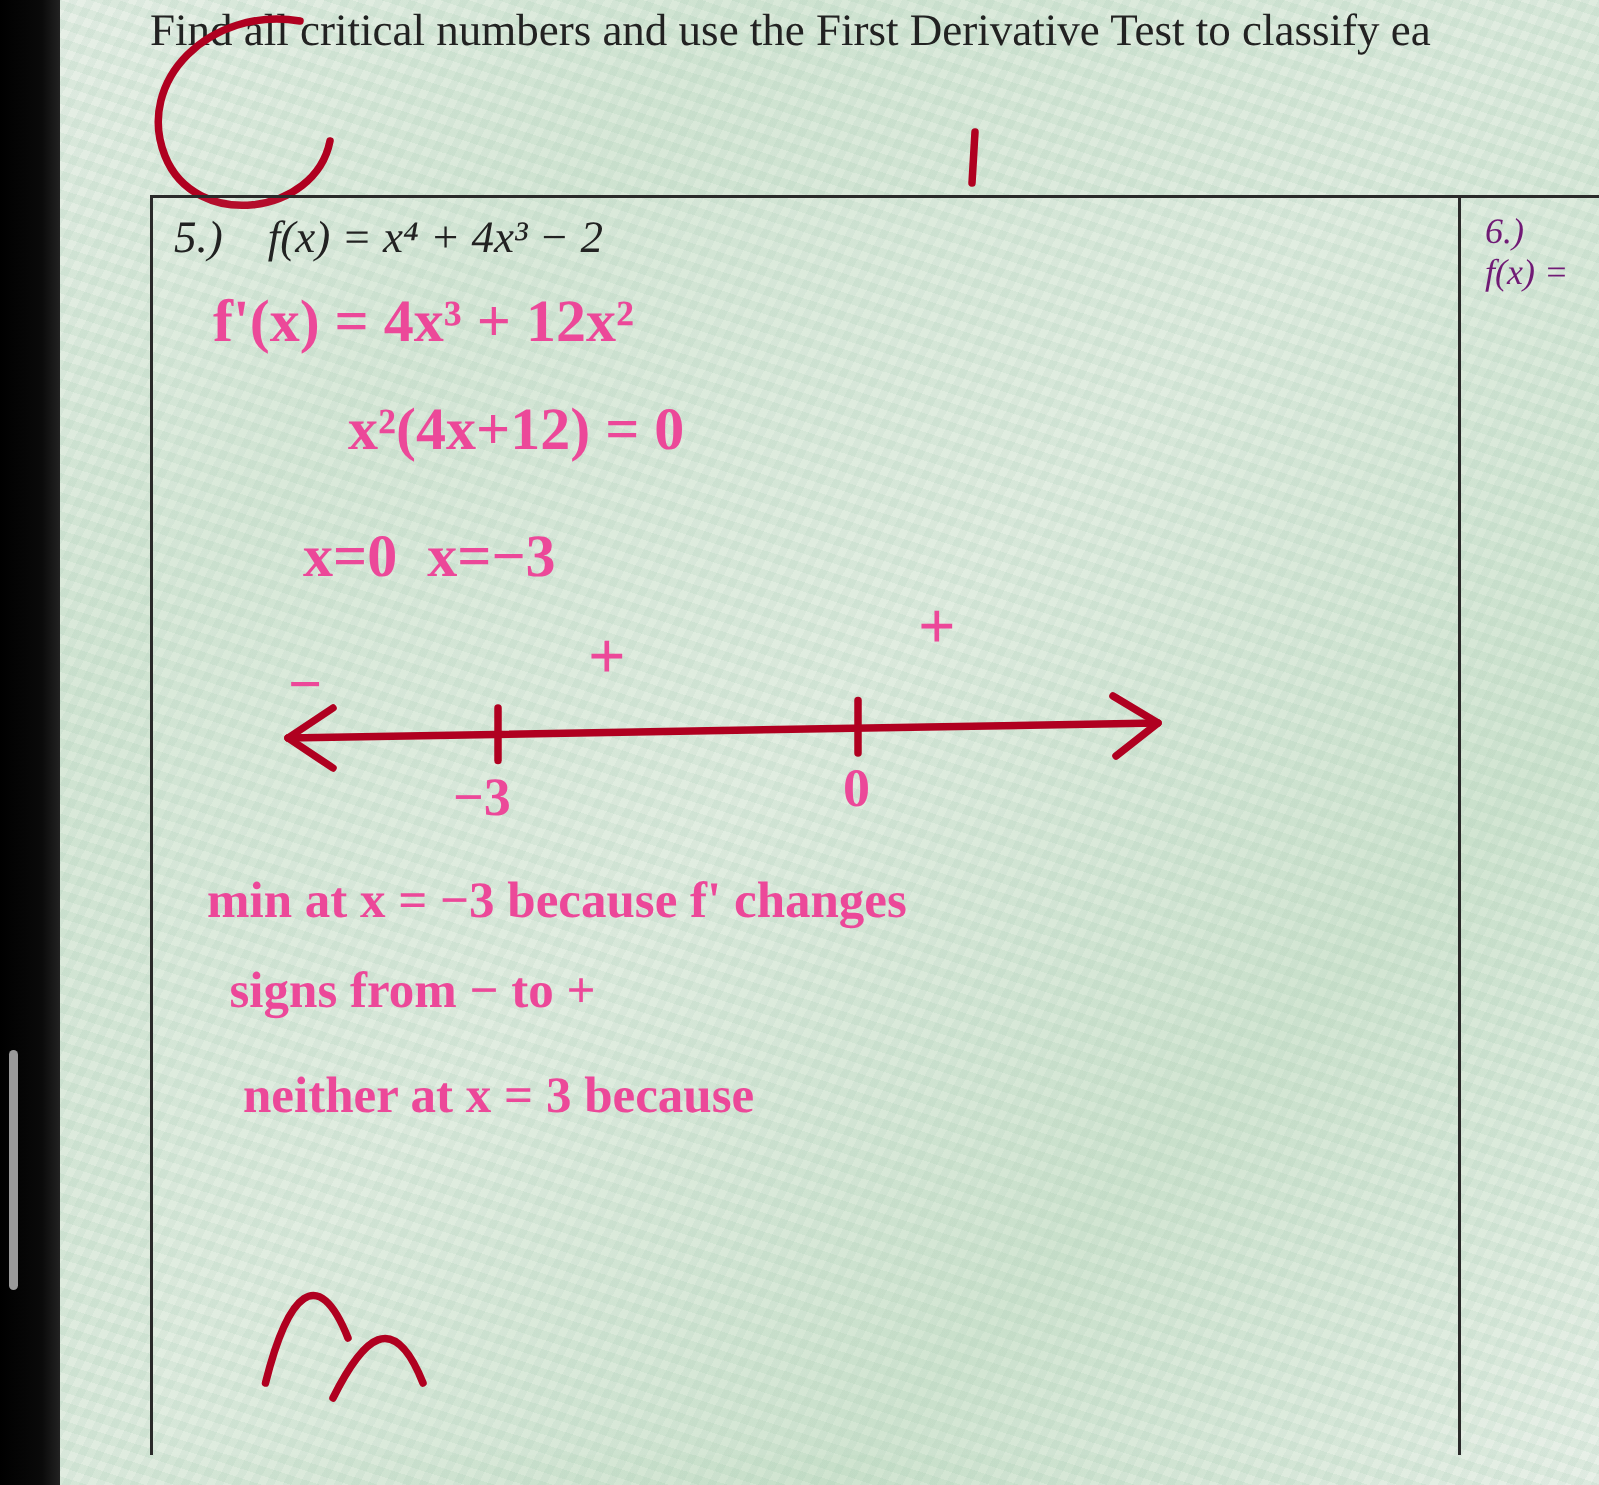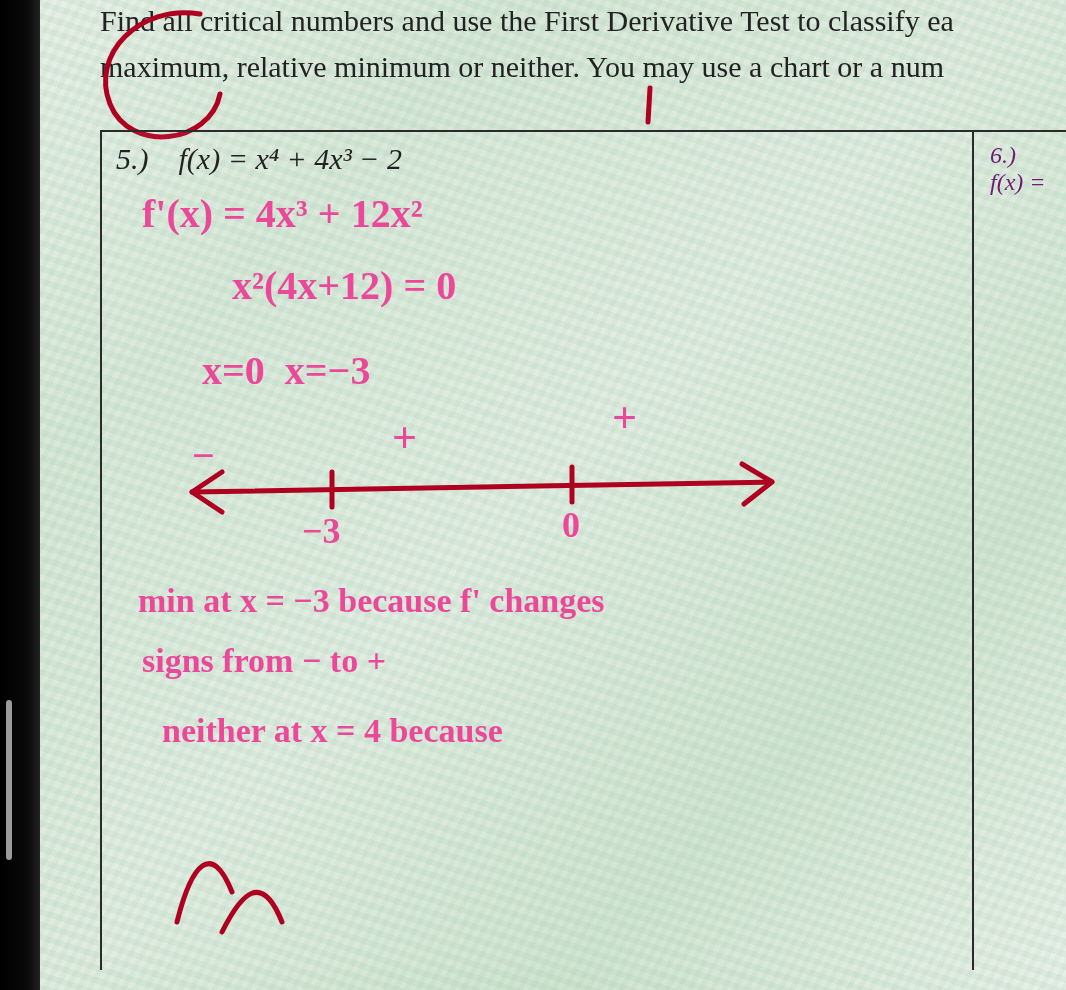--- a/index.html
+++ b/index.html
@@ -70,21 +70,20 @@
 <body>
 
 <div class="moire"></div>
 <div class="left-bezel"></div>
 <div class="side-handle"></div>
 
 <div class="page">
 
   <div class="instr">
     <span>Find all critical numbers and use the First Derivative Test to classify ea</span>
-    <span class="l2">maximum, relative minimum or neither.  You may use a chart or a num</span>
   </div>
 
   <svg class="ink" style="left:600px; top:86px;" width="20" height="40">
     <line x1="10" y1="2" x2="8" y2="36"></line>
   </svg>
 
   <svg class="ink" style="left:40px; top:-6px;" width="160" height="160">
     <path d="M120 20 C 60 10, 10 60, 30 110 C 50 160, 130 150, 140 100"></path>
   </svg>
 
@@ -115,22 +114,22 @@
       <path d="M60 40 L 640 30"></path>
       <path d="M60 40 L 90 20 M60 40 L 90 60"></path>
       <path d="M640 30 L 610 12 M640 30 L 612 52"></path>
       <line x1="200" y1="20" x2="200" y2="55"></line>
       <line x1="440" y1="15" x2="440" y2="50"></line>
     </svg>
     <div class="hw mid" style="left:200px; top:378px;">−3</div>
     <div class="hw mid" style="left:460px; top:372px;">0</div>
 
     <div class="hw sm" style="left:36px; top:450px;">min at x = −3 because f' changes</div>
-    <div class="hw sm" style="left:40px; top:510px;">signs from − to +</div>
-    <div class="hw sm" style="left:60px; top:580px;">neither at x = 4 because</div>
+    <div class="hw sm" style="left:51px; top:510px;">signs from − to +</div>
+    <div class="hw sm" style="left:60px; top:580px;">neither at x = 3 because</div>
 
     <svg class="ink" style="left:60px; top:700px;" width="140" height="120">
       <path d="M15 90 C 30 30, 50 10, 70 60"></path>
       <path d="M60 100 C 80 60, 100 40, 120 90"></path>
     </svg>
 
   </div>
 </div>
 
 </body></html>

